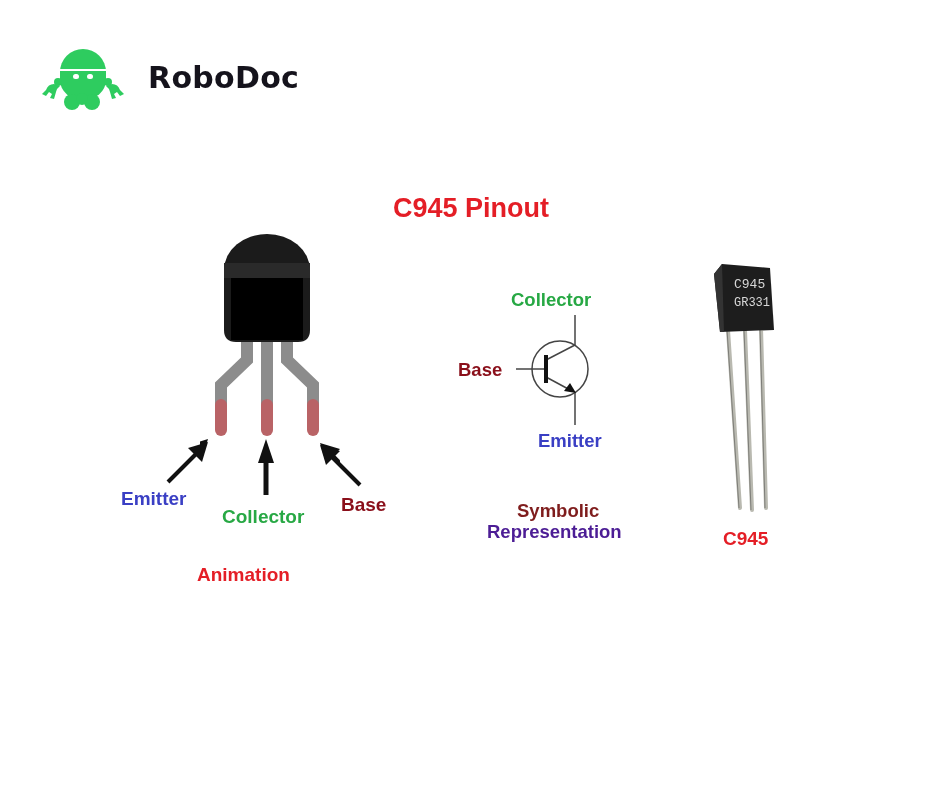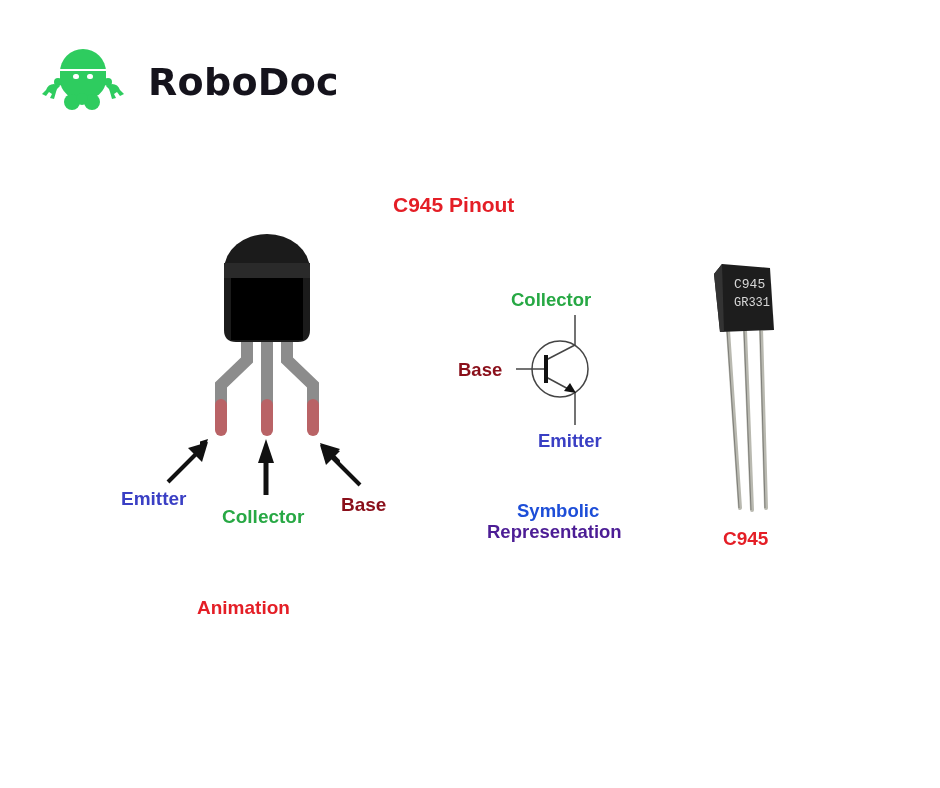--- a/index.html
+++ b/index.html
@@ -1,20 +1,20 @@
 <!DOCTYPE html>
 <html><head>
 <meta charset="utf-8">
 <style>
   html, body { margin:0; padding:0; background:#ffffff; }
   body { width:940px; height:788px; position:relative; overflow:hidden; font-family:"Liberation Sans", sans-serif; }
   .abs { position:absolute; }
-  .logo-text { left:148px; top:60px; font-size:38px; font-weight:bold; color:#15131c; letter-spacing:0.3px; font-family:"DejaVu Sans", sans-serif; }
+  .logo-text { left:148px; top:60px; font-size:30px; font-weight:bold; color:#15131c; letter-spacing:0.3px; font-family:"DejaVu Sans", sans-serif; }
   .lbl { position:absolute; font-weight:bold; white-space:nowrap; font-family:"Liberation Sans", sans-serif; }
-  .title { left:393px; top:193px; font-size:21px; }
+  .title { left:393px; top:193px; font-size:27px; }
   .s18 { font-size:18.5px; }
   .s19 { font-size:19px; }
 </style>
 </head>
 <body>
 
 <div class="abs" style="left:40px;top:44px;width:270px;height:70px;">
   <svg class="abs" style="left:0;top:0;" width="90" height="70" viewBox="0 0 90 70">
     <g fill="#2ecc5f">
       <path d="M20 28 A23 23 0 0 1 66 28 L66 36 A23 20 0 0 1 20 36 Z"></path>
@@ -74,38 +74,38 @@
     <line x1="8" y1="47" x2="38" y2="17"></line>
     <polygon points="48,7 28,13 42,27" stroke="none"></polygon>
     <line x1="200" y1="50" x2="170" y2="20"></line>
     <polygon points="160,10 166,30 180,16" stroke="none"></polygon>
   </g>
 </svg>
 
 <div class="lbl s19" style="left:121px;top:488px;color:#3a3fc4;">Emitter</div>
 <div class="lbl s19" style="left:222px;top:506px;color:#27a844;">Collector</div>
 <div class="lbl s19" style="left:341px;top:494px;color:#8a0f1a;">Base</div>
-<div class="lbl s19" style="left:197px;top:564px;color:#e41e26;margin-top:33px;">Animation</div>
+<div class="lbl s19" style="left:197px;top:564px;color:#e41e26;">Animation</div>
 
 <svg class="abs" style="left:510px;top:315px;" width="90" height="110" viewBox="0 0 90 110">
   <g stroke="#444" stroke-width="1.5" fill="none">
     <circle cx="50" cy="54" r="28"></circle>
     <line x1="6" y1="54" x2="36" y2="54"></line>
     <line x1="65" y1="0" x2="65" y2="30"></line>
     <line x1="36" y1="45" x2="65" y2="30"></line>
     <line x1="36" y1="62" x2="62" y2="76"></line>
     <line x1="65" y1="78" x2="65" y2="110"></line>
   </g>
   <rect x="34" y="40" width="4" height="28" fill="#111"></rect>
   <polygon points="66,78 54,76 60,68" fill="#111"></polygon>
 </svg>
 <div class="lbl s18" style="left:511px;top:289px;color:#27a844;">Collector</div>
 <div class="lbl s18" style="left:458px;top:359px;color:#8a0f1a;">Base</div>
 <div class="lbl s18" style="left:538px;top:430px;color:#3a3fc4;">Emitter</div>
-<div class="lbl s18" style="left:517px;top:500px;color:#1d4ed8;">Symbolic</div>
+<div class="lbl s18" style="left:517px;top:500px;color:#7f1d1d;">Symbolic</div>
 <div class="lbl s18" style="left:487px;top:521px;color:#4c1d95;">Representation</div>
 
 <svg class="abs" style="left:712px;top:258px;" width="70" height="255" viewBox="0 0 70 255">
   <g stroke="#b9b9b0" stroke-width="4" fill="none" stroke-linecap="round">
     <line x1="16" y1="72" x2="28" y2="250"></line>
     <line x1="33" y1="72" x2="40" y2="252"></line>
     <line x1="49" y1="70" x2="54" y2="250"></line>
   </g>
   <g stroke="#7d7d78" stroke-width="1" fill="none">
     <line x1="15" y1="72" x2="27" y2="250"></line>

